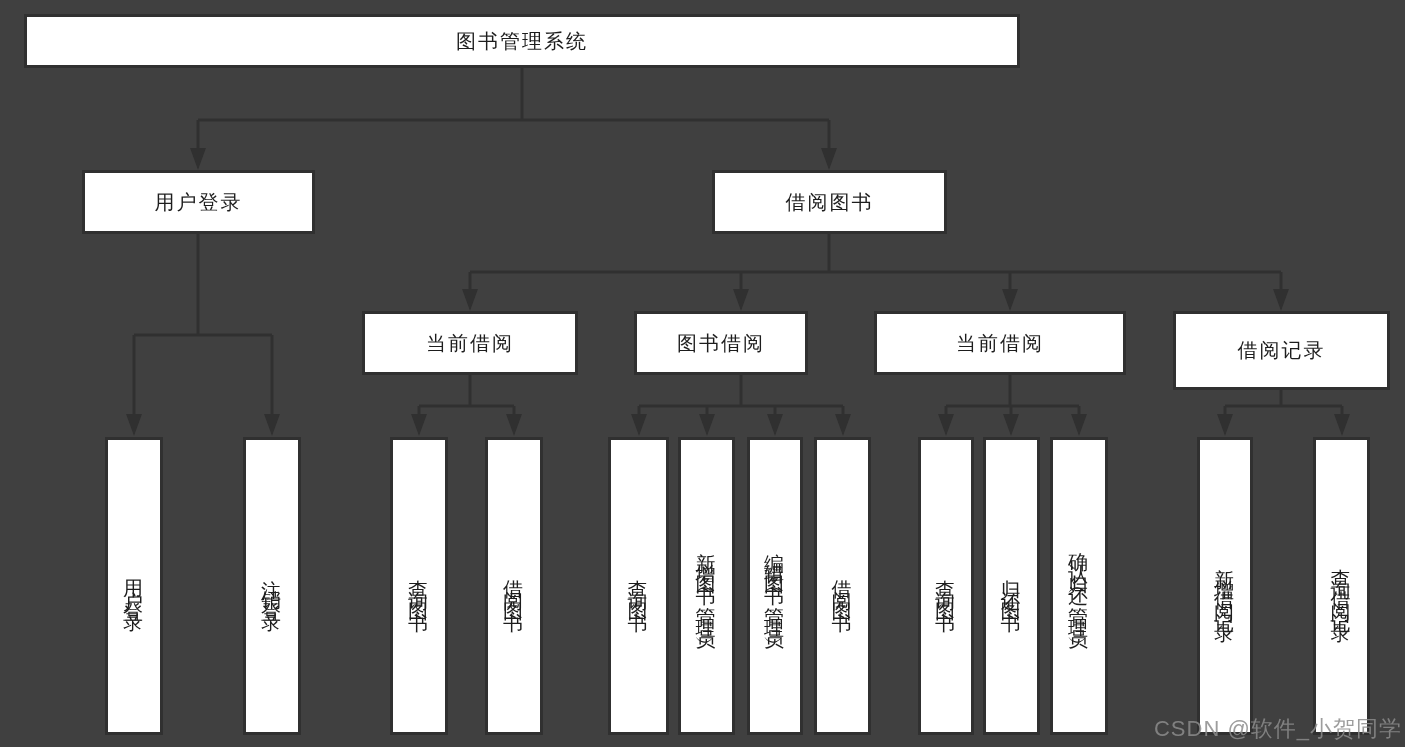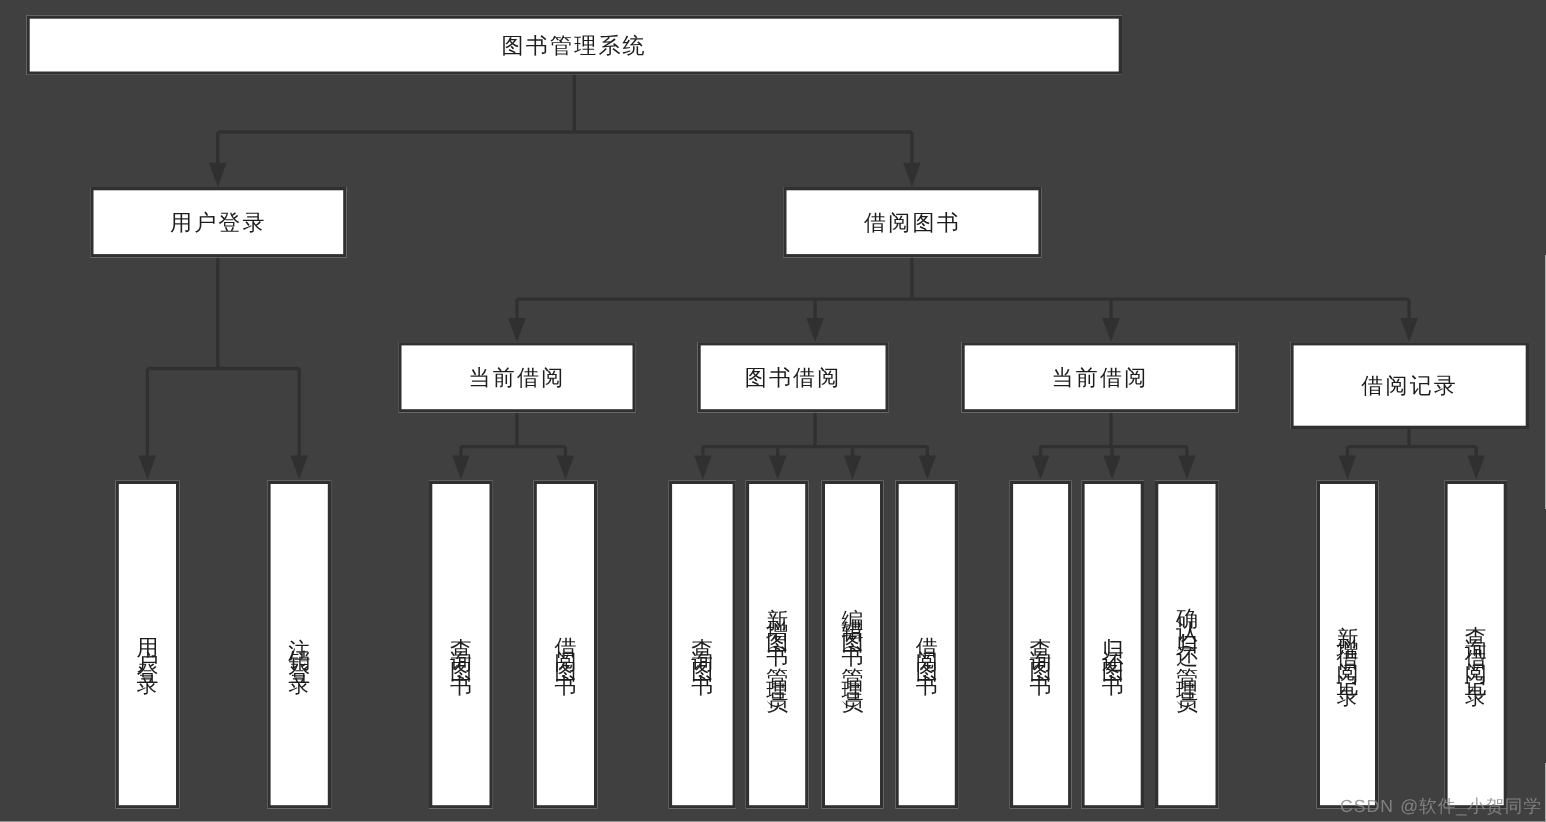--- a/index.html
+++ b/index.html
@@ -34,21 +34,21 @@
   .node.v .lbl {
     writing-mode: vertical-rl;
     text-orientation: mixed;
     letter-spacing: 11px;
     white-space: normal;
   }
   .watermark {
     position: absolute;
     right: 3px;
     bottom: 3px;
-    font-size: 16px;
+    font-size: 22px;
     letter-spacing: 1px;
     color: rgba(140,140,140,0.85);
     z-index: 5;
     white-space: nowrap;
   }
 </style>
 </head>
 <body>
 
 <div class="canvas">

